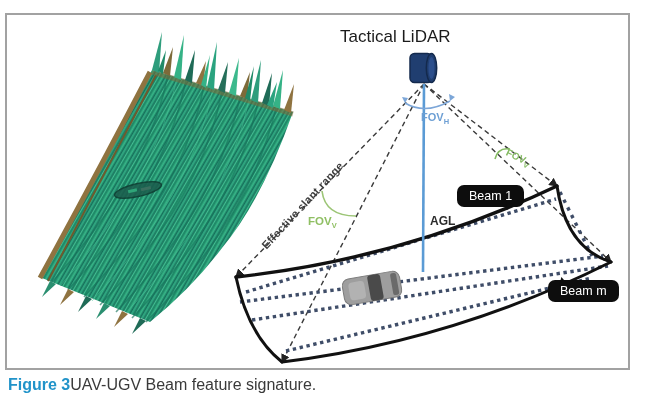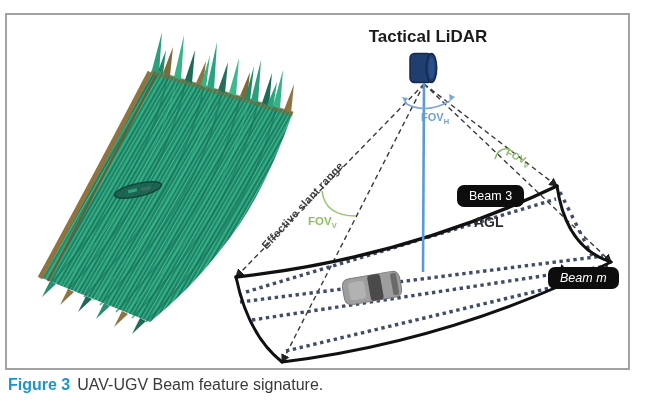--- a/index.html
+++ b/index.html
@@ -2,42 +2,42 @@
 <html><head>
 <meta charset="utf-8">
 <style>
   html,body{margin:0;padding:0;background:#fff;}
   body{width:650px;height:411px;position:relative;overflow:hidden;
        font-family:"Liberation Sans",sans-serif;}
   #figbox{position:absolute;left:5px;top:13px;width:625px;height:357px;
           border:2px solid #a2a2a2;box-sizing:border-box;background:#fff;}
   #gfx{position:absolute;left:0;top:0;}
   .lbl{position:absolute;white-space:nowrap;line-height:1;}
-  .title{left:340px;top:28px;width:176px;text-align:center;font-weight:bold;
+  .title{left:340px;top:28px;width:176px;font-weight:normal;
          font-size:17px;color:#1b1b1b;}
   .fovh{left:421px;top:112px;color:#6d9fd4;font-weight:bold;font-size:11px;}
   .fovv-left{left:308px;top:216px;color:#8fbf63;font-weight:bold;font-size:11.5px;}
   .fovv-right{left:506px;top:147px;color:#85bb63;font-weight:bold;font-size:10px;
               transform:rotate(26deg);transform-origin:left center;}
   .lbl sub{font-size:7.5px;}
   .slant{left:268px;top:240px;transform:rotate(-47deg);transform-origin:left bottom;
          font-size:11px;font-weight:bold;color:#3f3f3f;letter-spacing:.3px;}
-  .agl{left:430px;top:215px;font-size:14px;font-weight:bold;color:#2b2b2b;margin-left:44px;}
+  .agl{left:430px;top:215px;font-size:12px;font-weight:bold;color:#2b2b2b;}
   .callout{position:absolute;background:#0d0d0d;color:#fff;font-size:12.5px;
            padding:4px 12px;border-radius:7px;}
   .beam1{left:457px;top:185px;}
   .beam1::after{content:"";position:absolute;right:10px;bottom:-9px;width:0;height:0;
                 border:6px solid transparent;border-top:10px solid #0d0d0d;
                 transform:skewX(-28deg);}
-  .beamm{left:548px;top:267px;font-style:italic;}
+  .beamm{left:548px;top:280px;}
   .beamm::before{content:"";position:absolute;left:9px;top:-8px;width:0;height:0;
                  border:5px solid transparent;border-bottom:9px solid #0d0d0d;
                  transform:skewX(18deg);}
   .caption{left:8px;top:377px;font-size:16px;color:#3a3a3a;}
-  .caption .figlabel{color:#2193c9;font-weight:bold;margin-right:7px;}
+  .caption .figlabel{color:#2193c9;font-weight:bold;}
 </style>
 </head>
 <body>
 
 <div id="figbox"></div>
 
 <svg id="gfx" width="650" height="411" viewBox="0 0 650 411">
   <defs>
     <pattern id="pcstripes" width="11" height="11" patternUnits="userSpaceOnUse" patternTransform="rotate(30)">
       <rect width="11" height="11" fill="#2ca078"></rect>
@@ -168,17 +168,17 @@
 <div class="lbl fovh"><span>FOV</span><sub>H</sub></div>
 
 <div class="lbl slant">Effective slant range</div>
 
 <div class="lbl fovv-left"><span>FOV</span><sub>V</sub></div>
 
 <div class="lbl fovv-right"><span>FOV</span><sub>V</sub></div>
 
 <div class="lbl agl">AGL</div>
 
-<div class="callout beam1">Beam 3</div>
+<div class="callout beam1">Beam 1</div>
 
 <div class="callout beamm">Beam m</div>
 
 <div class="lbl caption"><span class="figlabel">Figure 3</span><span>UAV-UGV Beam feature signature.</span></div>
 
 </body></html>

